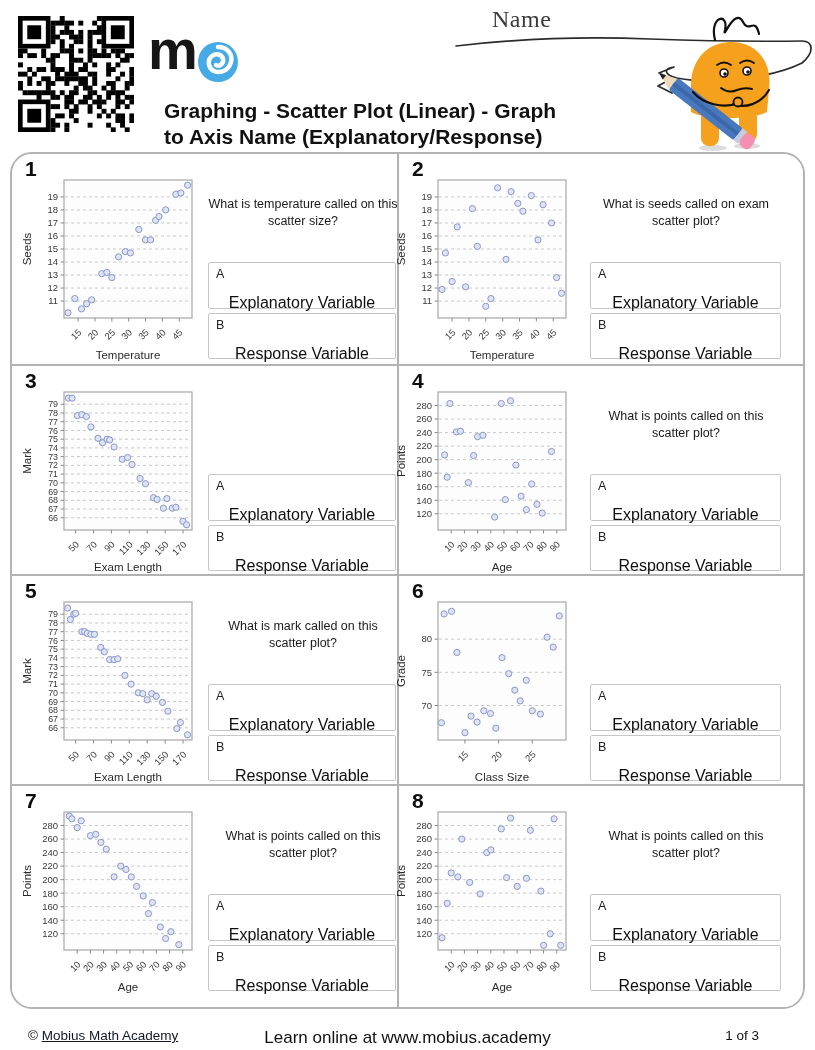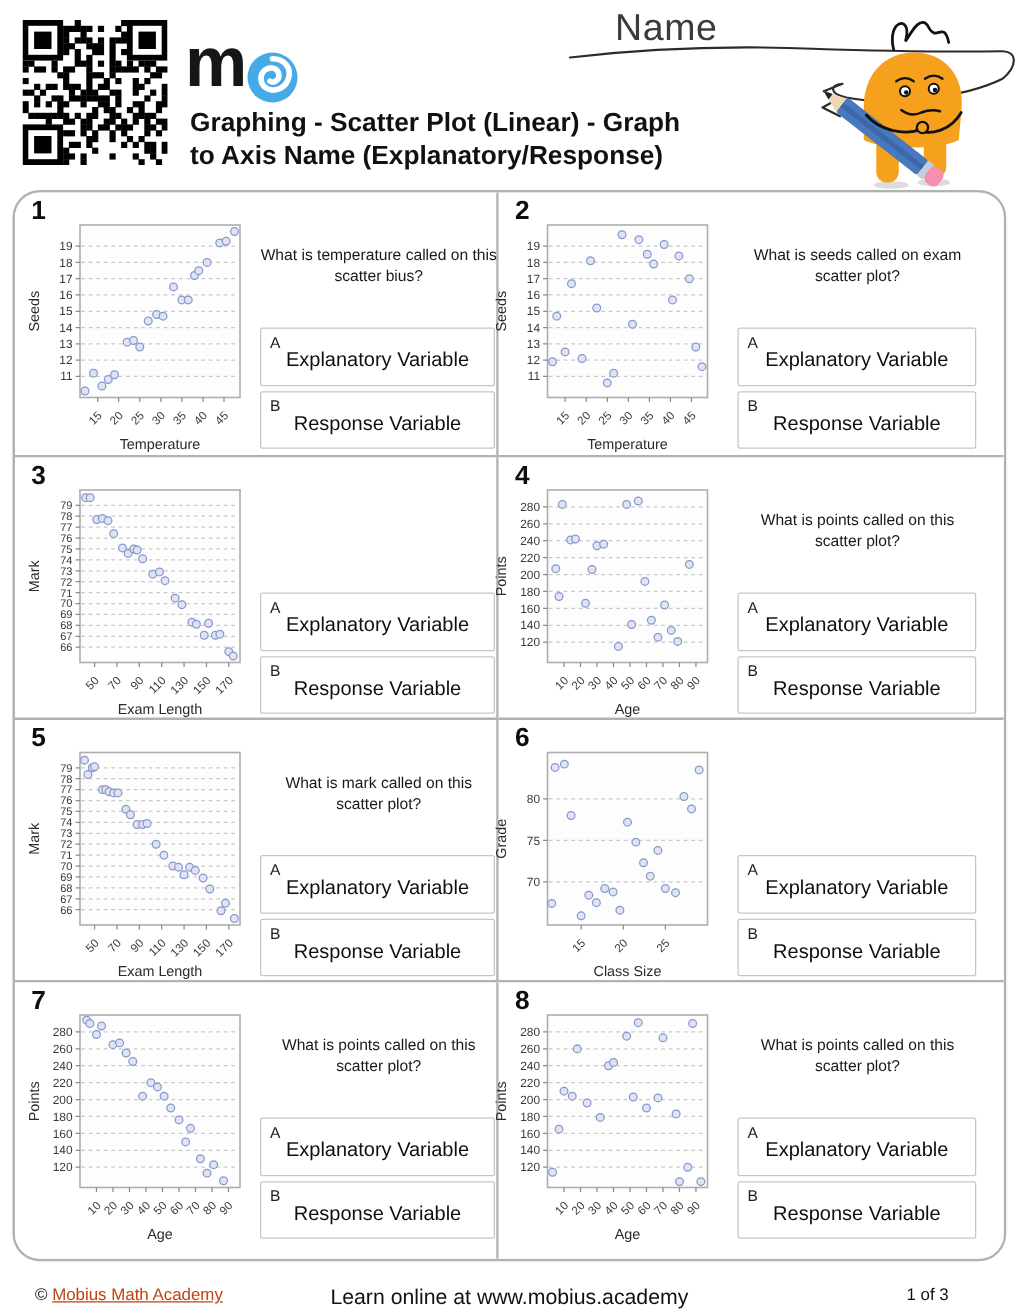--- a/index.html
+++ b/index.html
@@ -5,23 +5,23 @@
   html,body{margin:0;padding:0;background:#fff;}
   .page{position:relative;width:815px;height:1050px;background:#fff;
         font-family:"Liberation Sans",sans-serif;overflow:hidden;}
 
   
   .qr{position:absolute;left:18px;top:16px;width:116px;height:116px;}
   .logo{position:absolute;left:148px;top:18px;height:62px;
         font-size:56px;font-weight:bold;color:#161616;letter-spacing:-2px;
         display:flex;align-items:center;}
   .logo .o-icon{display:inline-block;width:42px;height:42px;margin:6px 1px 0 1px;}
-  .title{position:absolute;left:152px;top:86px;margin:0;
+  .title{position:absolute;left:152px;top:86px;margin:12px;
          font-size:21px;font-weight:bold;color:#111;line-height:26px;}
-  .name-label{position:absolute;left:492px;top:6px;font-size:30px;color:#3b3b3b;letter-spacing:.5px;}
+  .name-label{position:absolute;left:492px;top:6px;font-size:24px;color:#3b3b3b;letter-spacing:.5px;font-family:Liberation Serif, serif;}
   .swoosh{position:absolute;left:450px;top:26px;pointer-events:none;}
   .mascot{position:absolute;left:643px;top:0;}
 
   
   .grid{position:absolute;left:10px;top:152px;width:795px;height:857px;
         border:2px solid #b2b2b2;border-radius:22px;overflow:hidden;
         display:grid;grid-template-columns:387px 1fr;grid-template-rows:212px 210px 210px 1fr;
         background:#fff;box-sizing:border-box;}
   .panel{position:relative;box-sizing:border-box;background:#fff;}
   .col-l{border-right:2px solid #b2b2b2;}
@@ -35,25 +35,25 @@
   .col-l .qtext{left:196px;width:190px;}
   .col-r .qtext{left:191px;width:192px;}
 
   .answers{position:absolute;top:108px;}
   .col-l .answers{left:196px;right:1px;}
   .col-r .answers{left:191px;right:22px;}
   .abox{position:relative;border:1.5px solid #c6c6c6;border-radius:2px;background:#fff;
         height:47px;box-sizing:border-box;cursor:pointer;}
   .abox + .abox{margin-top:4px;height:46px;}
   .letter{position:absolute;top:4px;left:7px;font-size:12.5px;color:#222;}
-  .alabel{display:block;text-align:center;margin-top:17px;font-size:16px;color:#0f0f0f;}
+  .alabel{display:block;text-align:center;margin-top:31px;font-size:16px;color:#0f0f0f;}
 
   
   .f-left{position:absolute;left:28px;top:1028px;font-size:13.5px;color:#111;}
-  .f-left a{color:#c2410c;text-decoration:underline;cursor:pointer;}
+  .f-left a{color:#0f172a;text-decoration:underline;cursor:pointer;}
   .f-center{position:absolute;left:0;right:0;top:1028px;text-align:center;font-size:17px;color:#111;}
   .f-right{position:absolute;right:56px;top:1028px;font-size:13.5px;color:#111;}
 </style>
 </head>
 <body>
 
 <div class="page">
 
   <div class="qr" id="qr"><svg width="116" height="116">
         <rect x="0" y="0" width="116" height="116" fill="#fff"></rect>
@@ -386,21 +386,21 @@
             <circle cx="128.6" cy="67.9" r="3.1" fill="#dce4f5" stroke="#8b97c7" stroke-width="1"></circle>
             <circle cx="133.6" cy="48.4" r="3.1" fill="#dce4f5" stroke="#8b97c7" stroke-width="1"></circle>
             <circle cx="137.0" cy="44.5" r="3.1" fill="#dce4f5" stroke="#8b97c7" stroke-width="1"></circle>
             <circle cx="143.7" cy="37.9" r="3.1" fill="#dce4f5" stroke="#8b97c7" stroke-width="1"></circle>
             <circle cx="153.8" cy="22.3" r="3.1" fill="#dce4f5" stroke="#8b97c7" stroke-width="1"></circle>
             <circle cx="158.9" cy="21.0" r="3.1" fill="#dce4f5" stroke="#8b97c7" stroke-width="1"></circle>
             <circle cx="165.6" cy="13.2" r="3.1" fill="#dce4f5" stroke="#8b97c7" stroke-width="1"></circle>
             <text x="106" y="187" text-anchor="middle" font-size="11.5" fill="#2b2b2b" font-family="&quot;Liberation Sans&quot;,sans-serif">Temperature</text>
             <text x="9" y="77" text-anchor="middle" font-size="11.5" fill="#2b2b2b" font-family="&quot;Liberation Sans&quot;,sans-serif" transform="rotate(-90 9 77)">Seeds</text>
           </svg></div>
-      <div class="qtext">What is temperature called on this scatter bius?</div>
+      <div class="qtext">What is temperature called on this scatter size?</div>
       <div class="answers">
         <div class="abox">
           <span class="letter">A</span>
           <span class="alabel">Explanatory Variable</span>
         </div>
         <div class="abox">
           <span class="letter">B</span>
           <span class="alabel">Response Variable</span>
         </div>
       </div>

